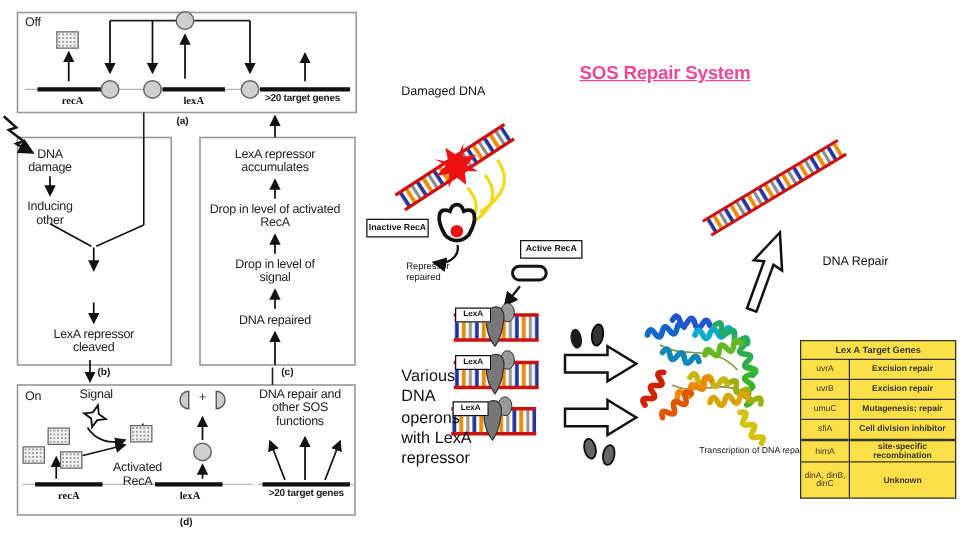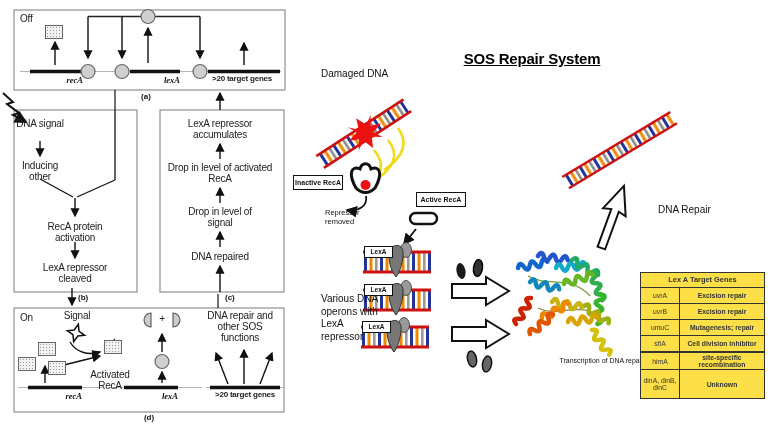--- a/index.html
+++ b/index.html
@@ -4,31 +4,31 @@
 <style>
   html,body{margin:0;padding:0;background:#fff;}
   .canvas{position:relative;width:768px;height:432px;background:#ffffff;overflow:hidden;
           font-family:"Liberation Sans",sans-serif;}
   .art{position:absolute;left:0;top:0;}
   .t{position:absolute;color:#222;}
   .c{text-align:center;}
   .fig{font-size:10px;line-height:1.12;letter-spacing:-0.2px;}
   .fig8{font-size:8px;line-height:1.1;letter-spacing:-0.2px;font-weight:bold;}
   .lbl{font-size:8px;font-weight:bold;color:#111;}
-  .gene{font-family:"Liberation Serif",serif;font-style:italic;font-weight:bold;font-size:8.5px;color:#111;text-align:right;}
+  .gene{font-family:"Liberation Serif",serif;font-weight:bold;font-size:8.5px;color:#111;}
   .bold{font-weight:normal;color:#111;padding-left:29px;}
   .dd{font-size:10px;}
   .sm{font-size:7.5px;line-height:1.15;}
   .tag{position:absolute;border:1.3px solid #111;background:#fff;font-weight:bold;color:#111;
        text-align:center;}
   .tagbig{font-size:7px;line-height:13px;width:48px;height:13px;}
   .taglexa{font-size:6.5px;line-height:10px;width:27px;height:10px;border-width:1px;}
   .dotbox{position:absolute;width:16px;height:12px;border:1px solid #666;background-color:#f2f2f2;
           background-image:radial-gradient(#9a9a9a 0.8px,transparent 0.9px);background-size:3px 3px;}
-  .title{font-size:15px;font-weight:bold;color:#000000;text-decoration:underline;letter-spacing:-0.2px;}
+  .title{font-size:15px;font-weight:bold;color:#ec4899;text-decoration:underline;letter-spacing:-0.2px;}
   
   .tbl{position:absolute;left:640px;top:272px;width:123px;border:1.6px solid #333;background:#fde047;
        font-size:6.8px;color:#333;}
   .tbl-h{border-bottom:1.2px solid #333;text-align:center;font-weight:bold;font-size:7.4px;
          height:14px;line-height:14px;}
   .trow{display:flex;border-bottom:1px solid #333;min-height:15px;align-items:stretch;}
   .trow.thick{border-top:1px solid #333;}
   .trow:last-child{border-bottom:none;min-height:28px;}
   .cg{width:36px;border-right:1px solid #333;display:flex;align-items:center;justify-content:center;
       text-align:center;padding:1px;}
@@ -226,23 +226,22 @@
   </g>
 </svg>
 
 <div class="t fig" style="left:20px;top:13px">Off</div>
 <div class="dotbox" style="left:45px;top:25px"></div>
 <div class="t gene c" style="left:33px;top:75px;width:50px">recA</div>
 <div class="t gene c" style="left:130px;top:75px;width:50px">lexA</div>
 <div class="t fig8 c" style="left:198px;top:75px;width:88px">&gt;20 target genes</div>
 <div class="t lbl c" style="left:130px;top:92px;width:32px">(a)</div>
 
-<div class="t fig c" style="left:14px;top:118px;width:52px">DNA signal</div>
+<div class="t fig c" style="left:14px;top:118px;width:52px">DNA damage</div>
 <div class="t fig c" style="left:15px;top:160px;width:50px">Inducing other</div>
-<div class="t fig c" style="left:39px;top:221px;width:72px">RecA protein activation</div>
 <div class="t fig c" style="left:39px;top:262px;width:72px">LexA repressor cleaved</div>
 <div class="t lbl" style="left:78px;top:293px">(b)</div>
 
 <div class="t fig c" style="left:165px;top:118px;width:110px">LexA repressor accumulates</div>
 <div class="t fig c" style="left:165px;top:162px;width:110px">Drop in level of activated RecA</div>
 <div class="t fig c" style="left:181px;top:206px;width:78px">Drop in level of signal</div>
 <div class="t fig c" style="left:165px;top:251px;width:110px">DNA repaired</div>
 <div class="t lbl" style="left:225px;top:293px">(c)</div>
 
 <div class="t fig" style="left:20px;top:312px">On</div>
@@ -254,23 +253,23 @@
 <div class="t fig c" style="left:80px;top:369px;width:60px">Activated RecA</div>
 <div class="t fig c" style="left:157px;top:313px;width:10px">+</div>
 <div class="t fig c" style="left:202px;top:310px;width:76px">DNA repair and other SOS functions</div>
 <div class="t gene c" style="left:28px;top:391px;width:54px">recA</div>
 <div class="t gene c" style="left:126px;top:391px;width:52px">lexA</div>
 <div class="t fig8 c" style="left:201px;top:391px;width:88px">&gt;20 target genes</div>
 <div class="t lbl c" style="left:133px;top:413px;width:32px">(d)</div>
 
 <div class="t bold dd" style="left:292px;top:68px">Damaged DNA</div>
 <div class="tag tagbig" style="left:293px;top:175px">Inactive RecA</div>
-<div class="t bold sm" style="left:296px;top:209px;width:52px">Repressor removed</div>
+<div class="t bold sm" style="left:296px;top:209px;width:52px">Repressor repaired</div>
 <div class="tag tagbig" style="left:416px;top:192px">Active RecA</div>
-<div class="t bold" style="left:292px;top:293px;width:64px;font-size:10px;line-height:1.25">Various DNA operons with LexA repressor</div>
+<div class="t bold" style="left:292px;top:293px;width:64px;font-size:13px;line-height:1.25">Various DNA operons with LexA repressor</div>
 <div class="tag taglexa" style="left:364px;top:246px">LexA</div>
 <div class="tag taglexa" style="left:364px;top:284px">LexA</div>
 <div class="tag taglexa" style="left:362px;top:321px">LexA</div>
 <div class="t bold c" style="left:502px;top:357px;width:168px;font-size:7px">Transcription of DNA repair proteins</div>
 
 <div class="t title c" style="left:452px;top:50px;width:160px">SOS Repair System</div>
 <div class="t bold dd" style="left:629px;top:204px">DNA Repair</div>
 
 <div class="tbl">
   <div class="tbl-h">Lex A Target Genes</div>

